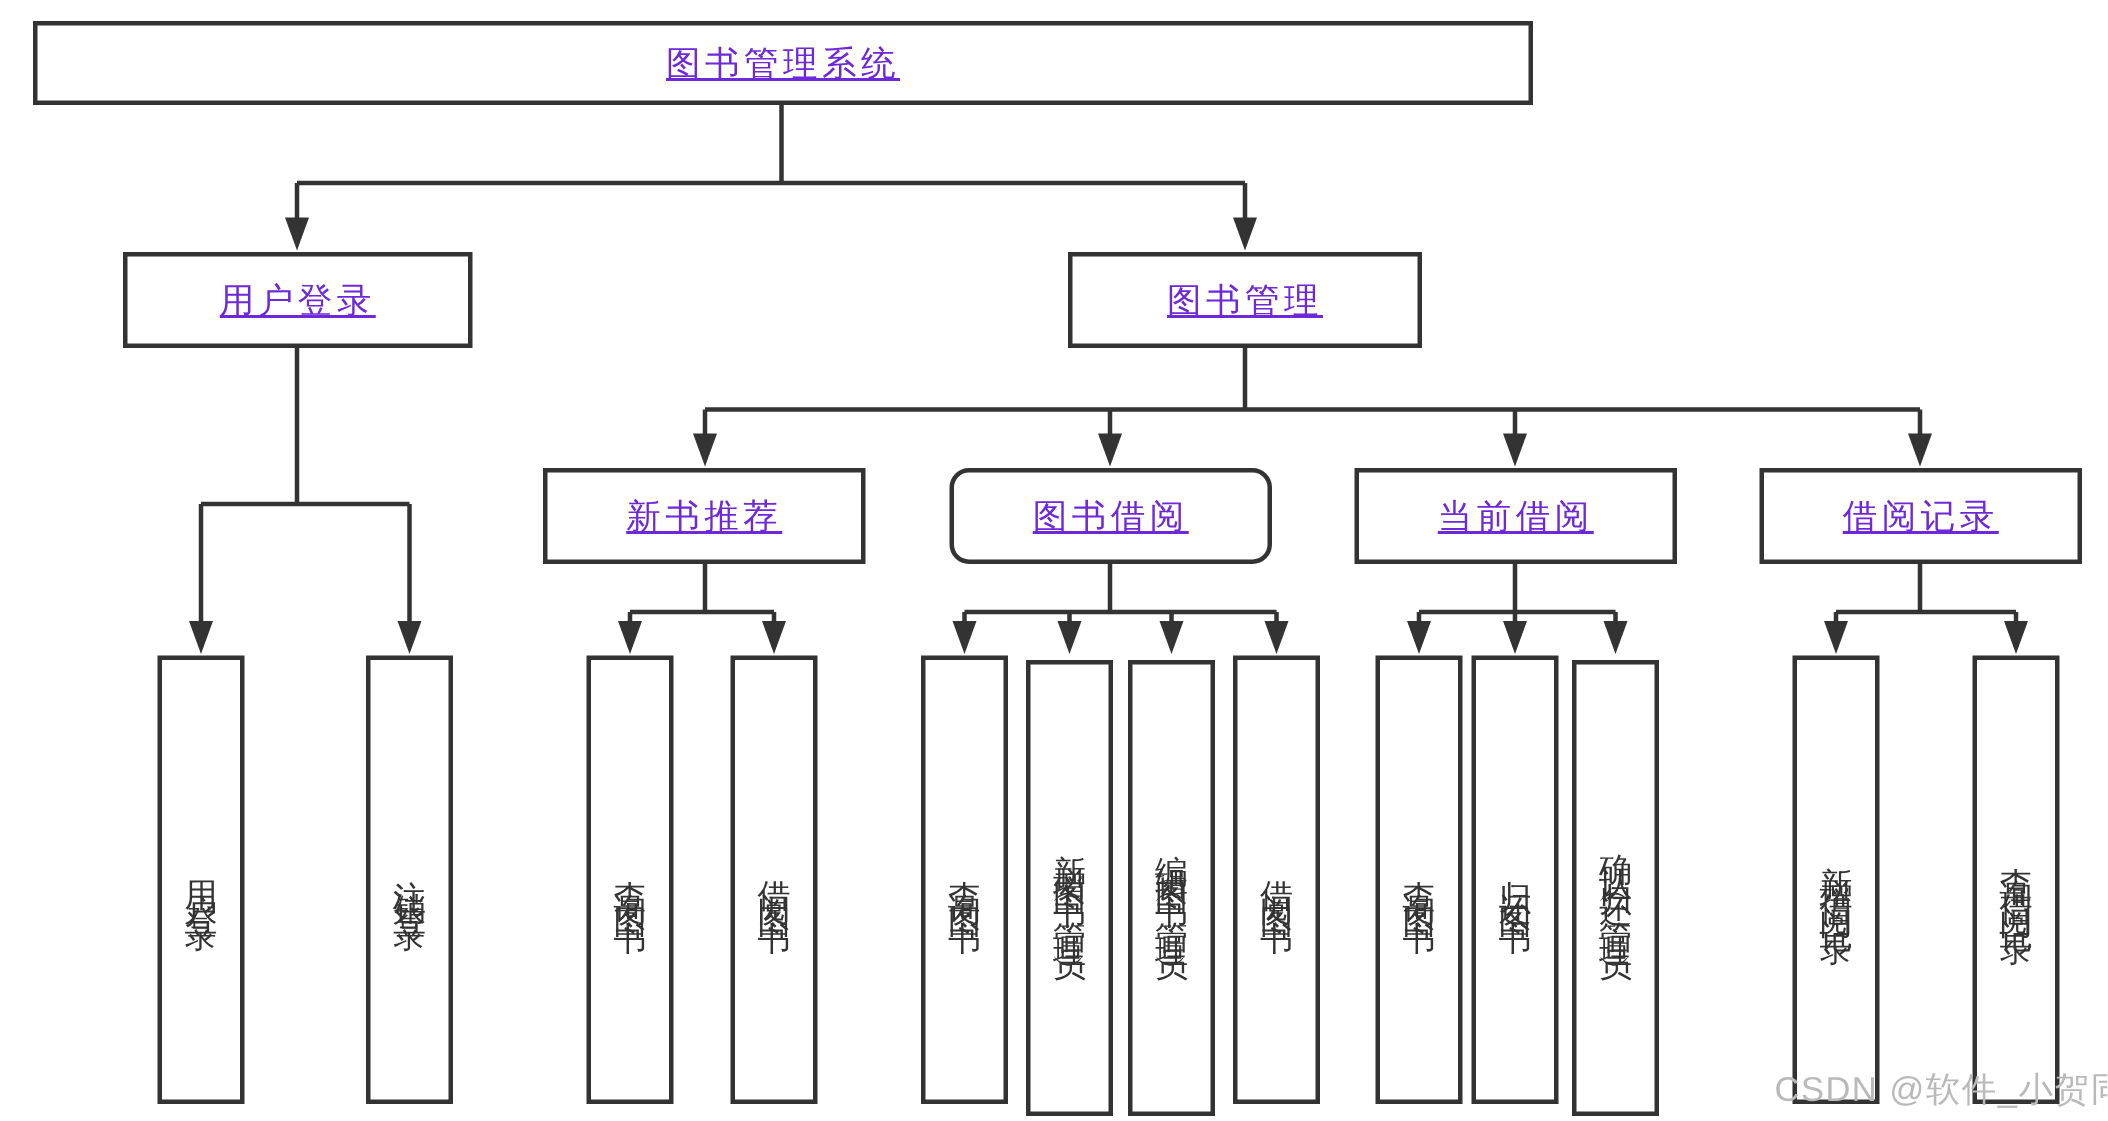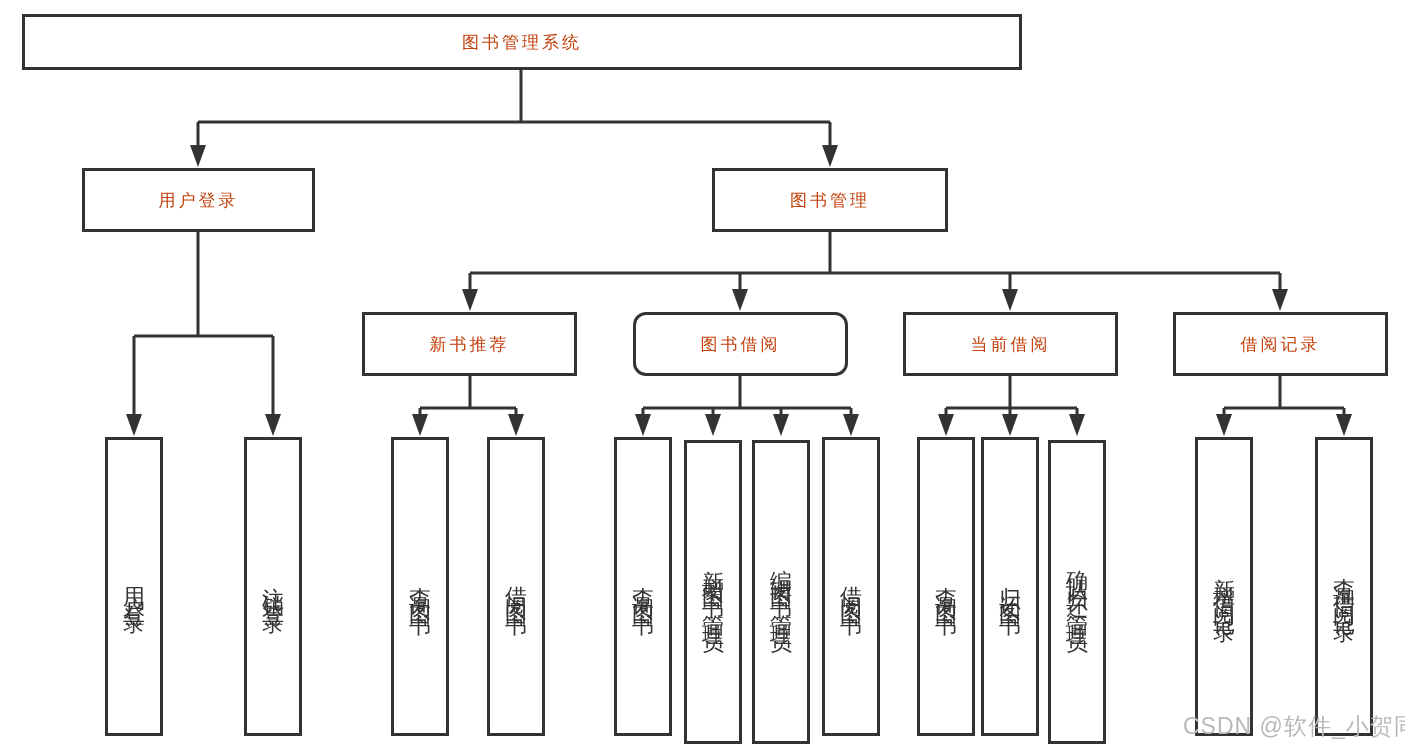--- a/index.html
+++ b/index.html
@@ -4,21 +4,21 @@
 <style>
   html,body{margin:0;padding:0;background:#ffffff;}
   .stage{
     position:relative;width:1405px;height:747px;background:#ffffff;
     font-family:"Liberation Sans",sans-serif;overflow:hidden;color:#333;
   }
   .box{
     position:absolute;box-sizing:border-box;background:#ffffff;
     border:3px solid #333333;display:flex;align-items:center;justify-content:center;
   }
-  .h-lbl{font-size:17px;letter-spacing:3px;white-space:nowrap;color:#c2410c;}
+  .h-lbl{font-size:23px;letter-spacing:3px;white-space:nowrap;color:#6d28d9;text-decoration:underline;}
   .v-lbl{
     writing-mode:vertical-rl;text-orientation:mixed;
     font-size:22px;letter-spacing:9px;line-height:1;white-space:nowrap;color:#333;
   }
   svg.wires{position:absolute;left:0;top:0;z-index:0;}
   .box{z-index:1;}
   .watermark{
     position:absolute;left:1183px;top:711px;z-index:5;
     font-size:23px;letter-spacing:1px;color:#b9b9b9;white-space:nowrap;
   }

